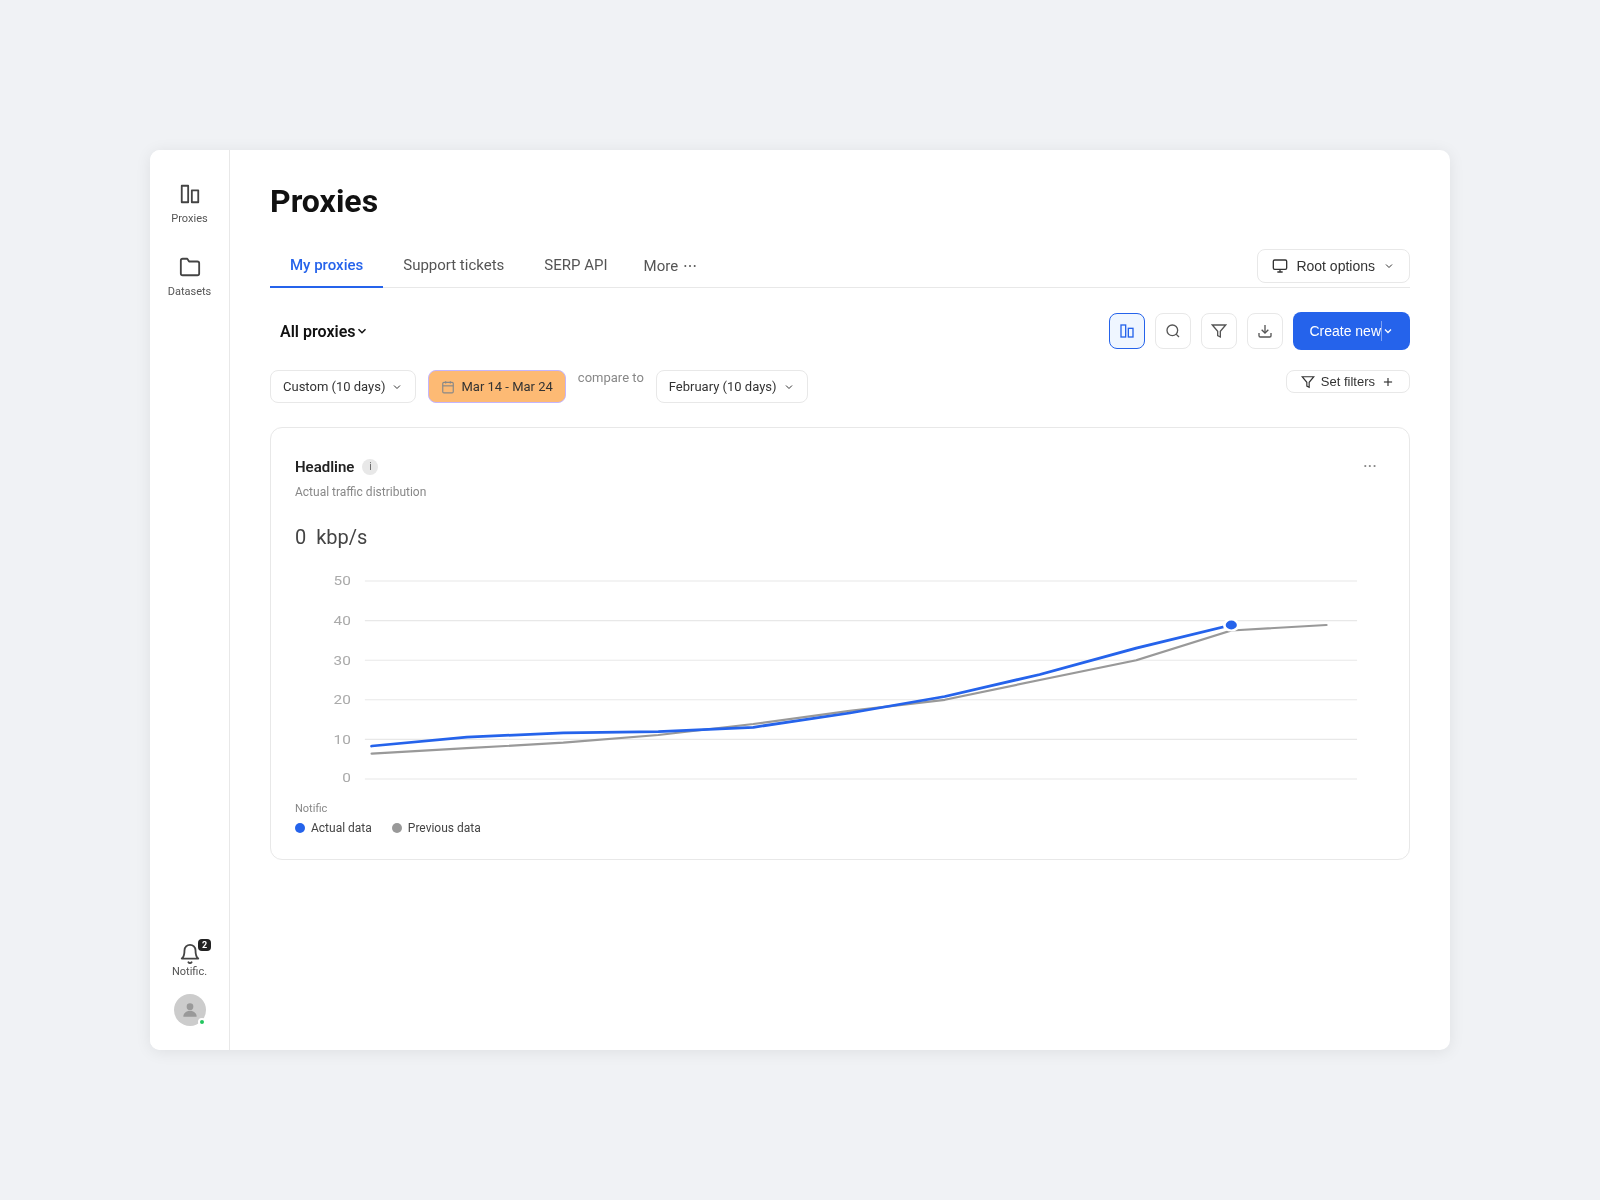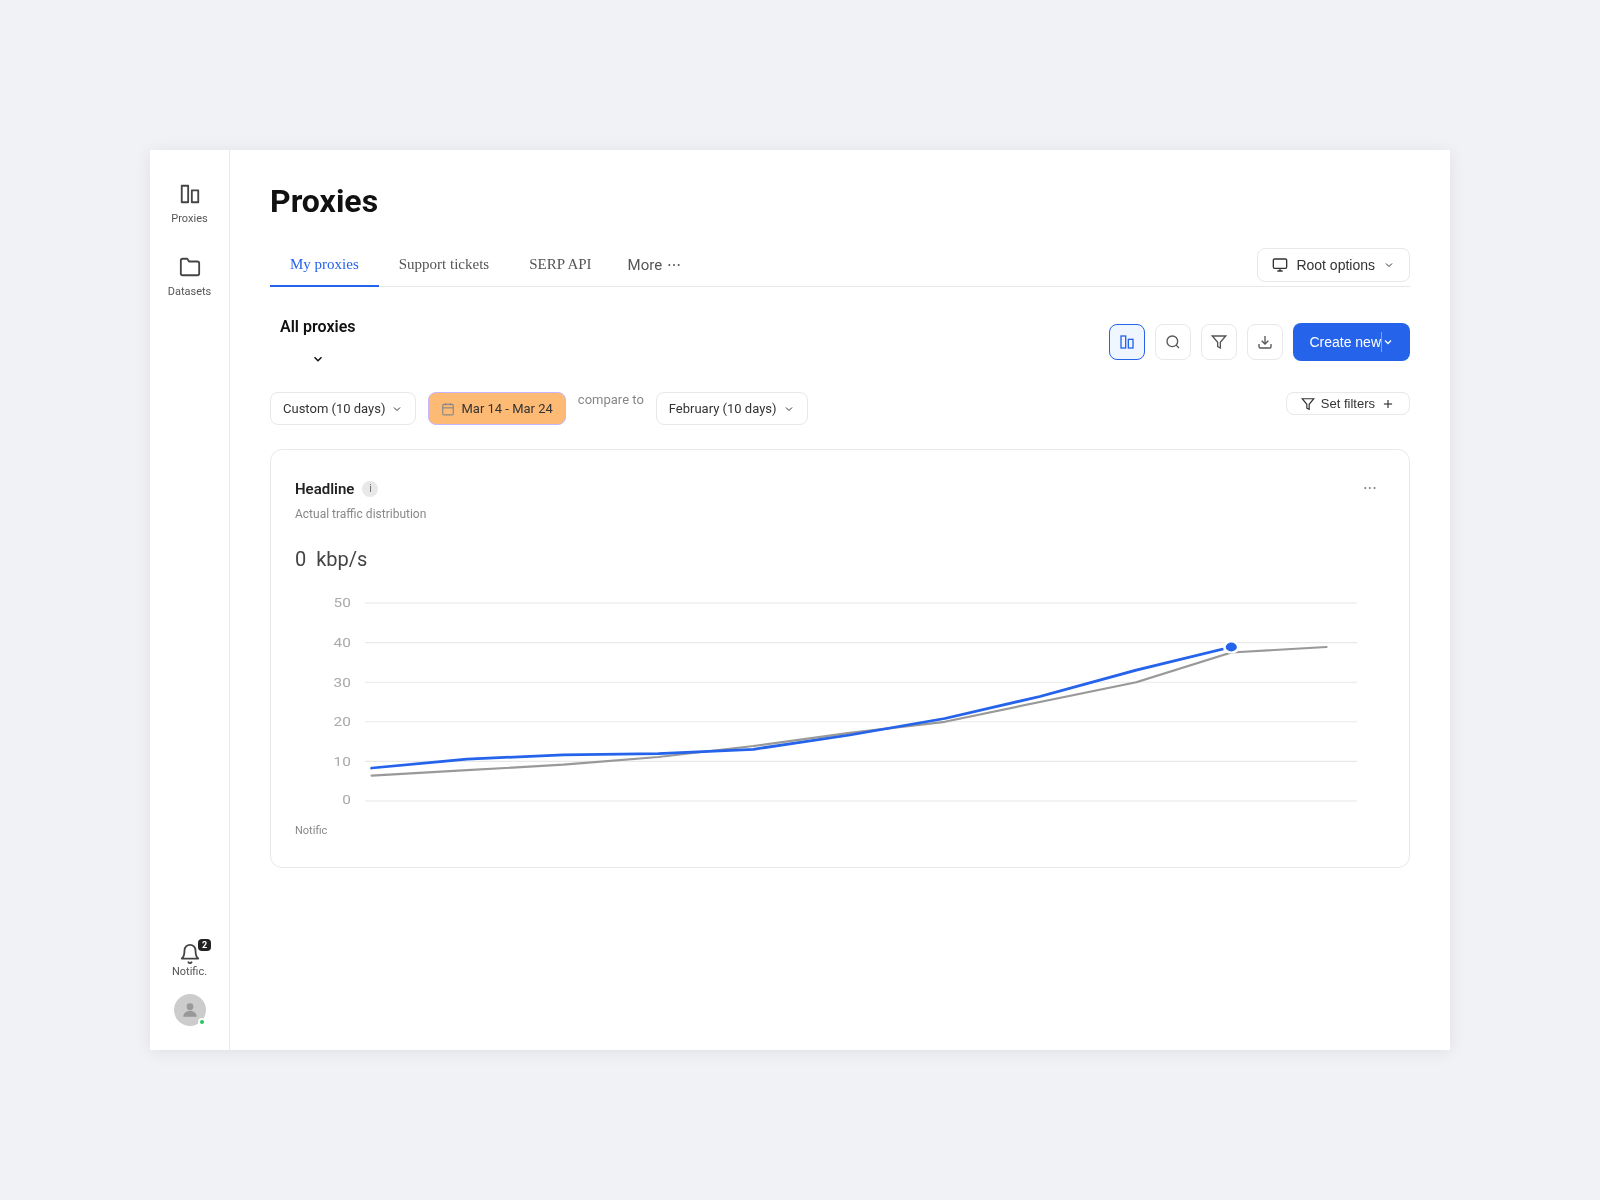--- a/index.html
+++ b/index.html
@@ -16,21 +16,21 @@
       height: 1040px;
       background: #f0f2f5;
       display: flex;
       align-items: center;
       justify-content: center;
     }
     .app-container {
       width: 1300px;
       height: 900px;
       background: white;
-      border-radius: 0;
+      border-radius: 10px;
       display: flex;
       overflow: hidden;
       box-shadow: 0 2px 16px rgba(0,0,0,0.08);
     }
     
     .sidebar {
       width: 80px;
       background: white;
       border-right: 1px solid #e8e8e8;
       display: flex;
@@ -141,21 +141,20 @@
       gap: 0;
     }
     .tab-item {
       padding: 12px 20px;
       font-size: 15px;
       color: #555;
       cursor: pointer;
       border-bottom: 2px solid transparent;
       margin-bottom: -1px;
       white-space: nowrap;
-      font-family: Liberation Serif, serif;
     }
     .tab-item.active {
       color: #2563eb;
       border-bottom: 2px solid #2563eb;
       font-weight: 500;
     }
     .tab-more {
       display: flex;
       align-items: center;
       gap: 4px;
@@ -190,28 +189,27 @@
       margin-bottom: 20px;
     }
     .toolbar-left {
       display: flex;
       align-items: center;
       gap: 8px;
     }
     .all-proxies-btn {
       display: flex;
       align-items: center;
-      gap: 16px;
+      gap: 0;
       font-size: 16px;
       font-weight: 600;
       color: #111;
       cursor: pointer;
       padding: 6px 10px;
       border-radius: 6px;
-      flex-direction: column;
     }
     .toolbar-right {
       display: flex;
       align-items: center;
       gap: 10px;
     }
     .icon-btn {
       width: 36px;
       height: 36px;
       border: 1px solid #e8e8e8;
@@ -611,18 +609,28 @@
             <text x="465" y="210" text-anchor="middle" font-size="11" fill="#aaa">Date</text>
             <text x="533" y="210" text-anchor="middle" font-size="11" fill="#aaa">Date</text>
             <text x="602" y="210" text-anchor="middle" font-size="11" fill="#aaa">Date</text>
             <text x="670" y="210" text-anchor="middle" font-size="11" fill="#aaa">Date</text>
             <text x="738" y="210" text-anchor="middle" font-size="11" fill="#aaa">Date</text>
           </svg>
         </div>
 
         <div class="chart-legend">
           <div class="legend-label">Notific</div>
+          <div class="legend-items">
+            <div class="legend-item">
+              <div class="legend-dot dot-blue"></div>
+              <span>Actual data</span>
+            </div>
+            <div class="legend-item">
+              <div class="legend-dot dot-gray"></div>
+              <span>Previous data</span>
+            </div>
+          </div>
         </div>
       </div>
 
     </div>
   </div>
 </div>
 
 </body></html>

